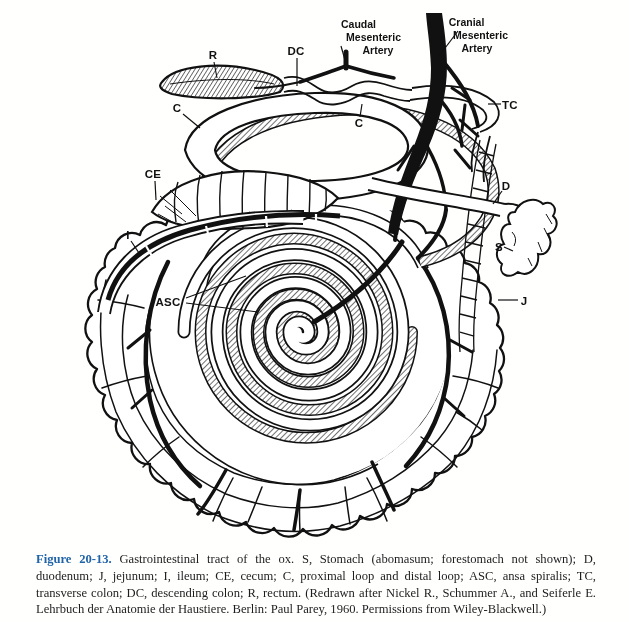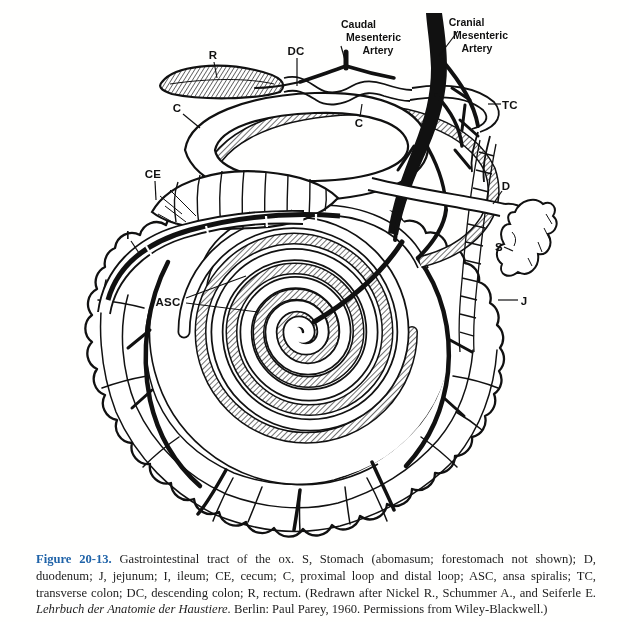--- a/index.html
+++ b/index.html
@@ -6,21 +6,21 @@
   .page{position:relative;width:629px;height:622px;background:#fffffe;overflow:hidden;
         font-family:"Liberation Sans",sans-serif;}
   .figure-area{position:absolute;left:0;top:0;width:629px;height:548px;}
   svg text{font-family:"Liberation Sans",sans-serif;fill:#111;}
   .lbl{font-size:11.5px;font-weight:700;letter-spacing:.3px;}
   .lbl-sm{font-size:10.5px;font-weight:700;}
   .caption{position:absolute;left:36px;top:551px;width:560px;
            font-family:"Liberation Serif",serif;font-size:12.6px;line-height:16.8px;
            color:#1d1d1d;text-align:justify;}
   .caption .figlabel{font-weight:bold;}
-  .caption .ital{font-style:italic;}
+  .caption .ital{}
 </style>
 </head>
 <body>
 
 <div class="page">
   <div class="figure-area">
   <svg width="629" height="548" viewBox="0 0 629 548">
     <defs>
       <pattern id="hatch" patternUnits="userSpaceOnUse" width="4" height="4" patternTransform="rotate(45)">
         <rect width="4" height="4" fill="#ffffff"></rect>

